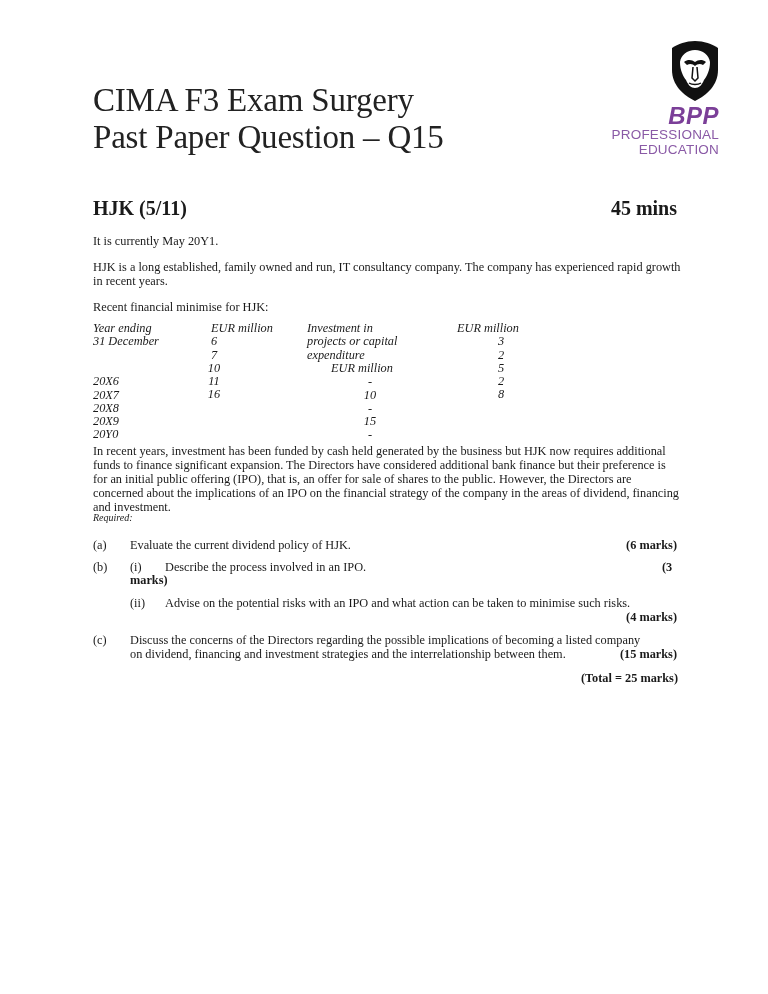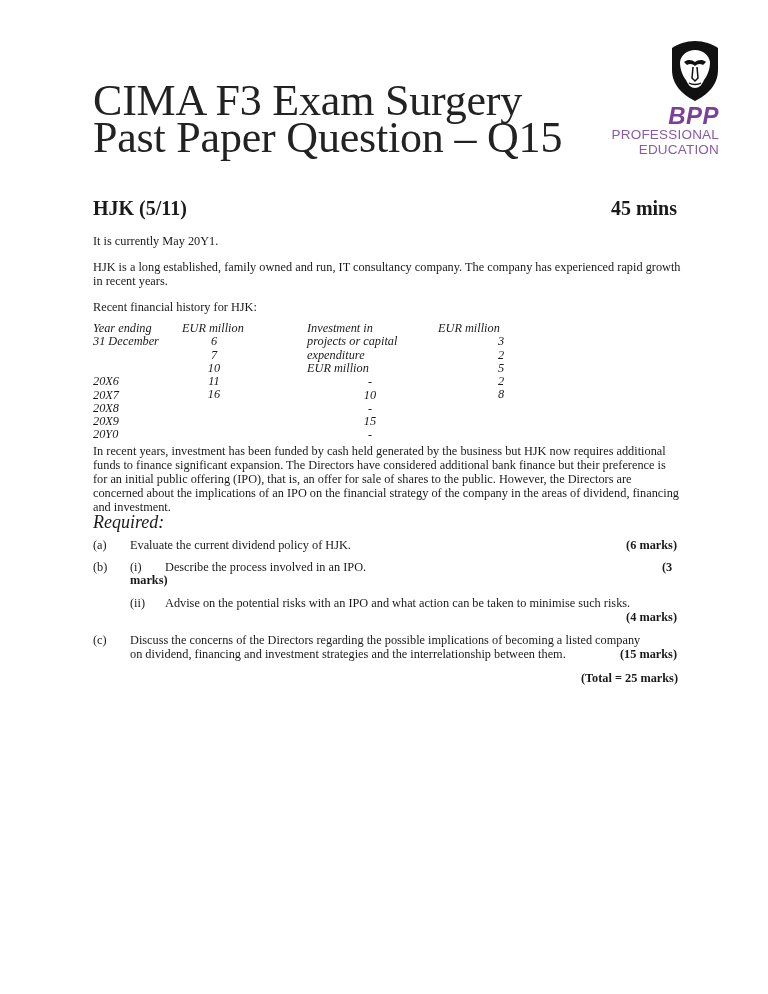--- a/index.html
+++ b/index.html
@@ -3,21 +3,21 @@
   <meta charset="utf-8">
   <style>
     html, body { margin: 0; padding: 0; background: #ffffff; }
     body {
       width: 768px; height: 994px; position: relative; overflow: hidden;
       font-family: "Liberation Serif", "DejaVu Serif", serif;
       color: #1a1a1a;
     }
     .page-title {
       position: absolute; left: 93px; top: 82px;
-      font-size: 44px; line-height: 37px; color: #222;
+      font-size: 33px; line-height: 37px; color: #222;
       font-weight: normal; margin: 0;
       letter-spacing: -0.2px;
     }
     .logo {
       position: absolute; left: 600px; top: 38px; width: 130px; height: 120px;
       text-align: right;
     }
     .logo svg { position: absolute; left: 70px; top: 2px; }
     .logo .bpp {
       position: absolute; right: 11px; top: 64px;
@@ -35,23 +35,23 @@
       display: flex; justify-content: space-between;
       font-weight: bold; font-size: 20px;
     }
     .para {
       position: absolute; left: 93px; width: 590px;
       font-size: 12.3px; line-height: 14px; margin: 0;
     }
     .tbl { position: absolute; left: 93px; top: 322px; font-size: 12.3px; line-height: 13.3px; }
     .col { position: absolute; top: 0; font-style: italic; }
     .col .hdr { white-space: pre-line; height: 40px; }
-    .col .unit { height: 13.3px; }
+    .col .unit { height: 13.3px; text-align: center; }
     .num { text-align: center; }
-    .req-label { position: absolute; left: 93px; top: 512px; font-style: italic; font-size: 18px; text-align: right; }
+    .req-label { position: absolute; left: 93px; top: 512px; font-style: italic; font-size: 10px; text-align: right; }
     .q-row { position: absolute; font-size: 12.3px; line-height: 14px; }
     .marks { font-weight: bold; }
   </style>
 </head>
 <body>
 
 <h1 class="page-title">
   <span>CIMA F3 Exam Surgery</span><br>
   <span>Past Paper Question – Q15</span>
 </h1>
@@ -71,21 +71,21 @@
   </div>
 </div>
 
 <div class="q-header">
   <span>HJK (5/11)</span>
   <span>45 mins</span>
 </div>
 
 <p class="para" style="top:234px">It is currently May 20Y1.</p>
 <p class="para" style="top:260px">HJK is a long established, family owned and run, IT consultancy company. The company has experienced rapid growth in recent years.</p>
-<p class="para" style="top:300px">Recent financial history for HJK:</p>
+<p class="para" style="top:300px">Recent financial minimise for HJK:</p>
 
 <div class="tbl">
   <div class="col" style="left:0;width:80px">
     <div class="hdr">Year ending
 31 December</div>
     <div class="unit"></div>
     <div>20X6</div>
     <div>20X7</div>
     <div>20X8</div>
     <div>20X9</div>

